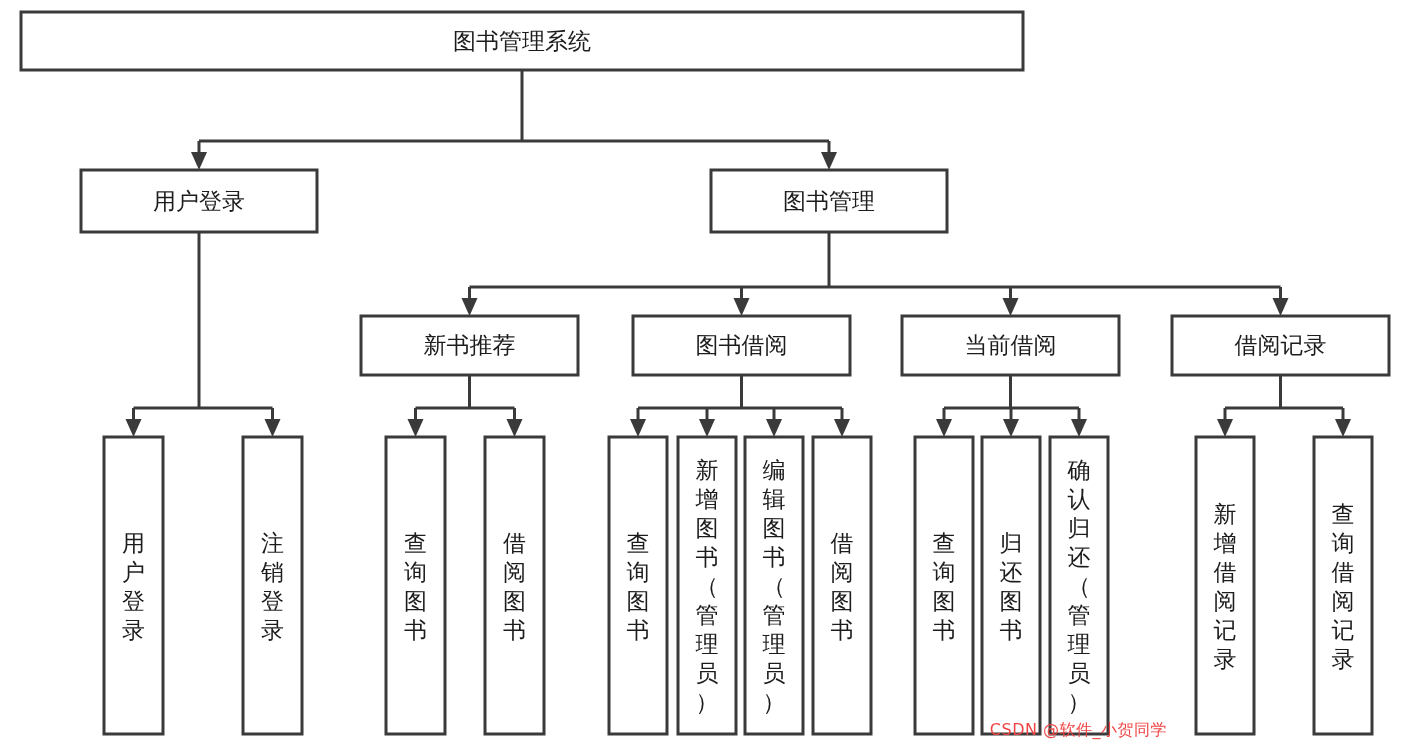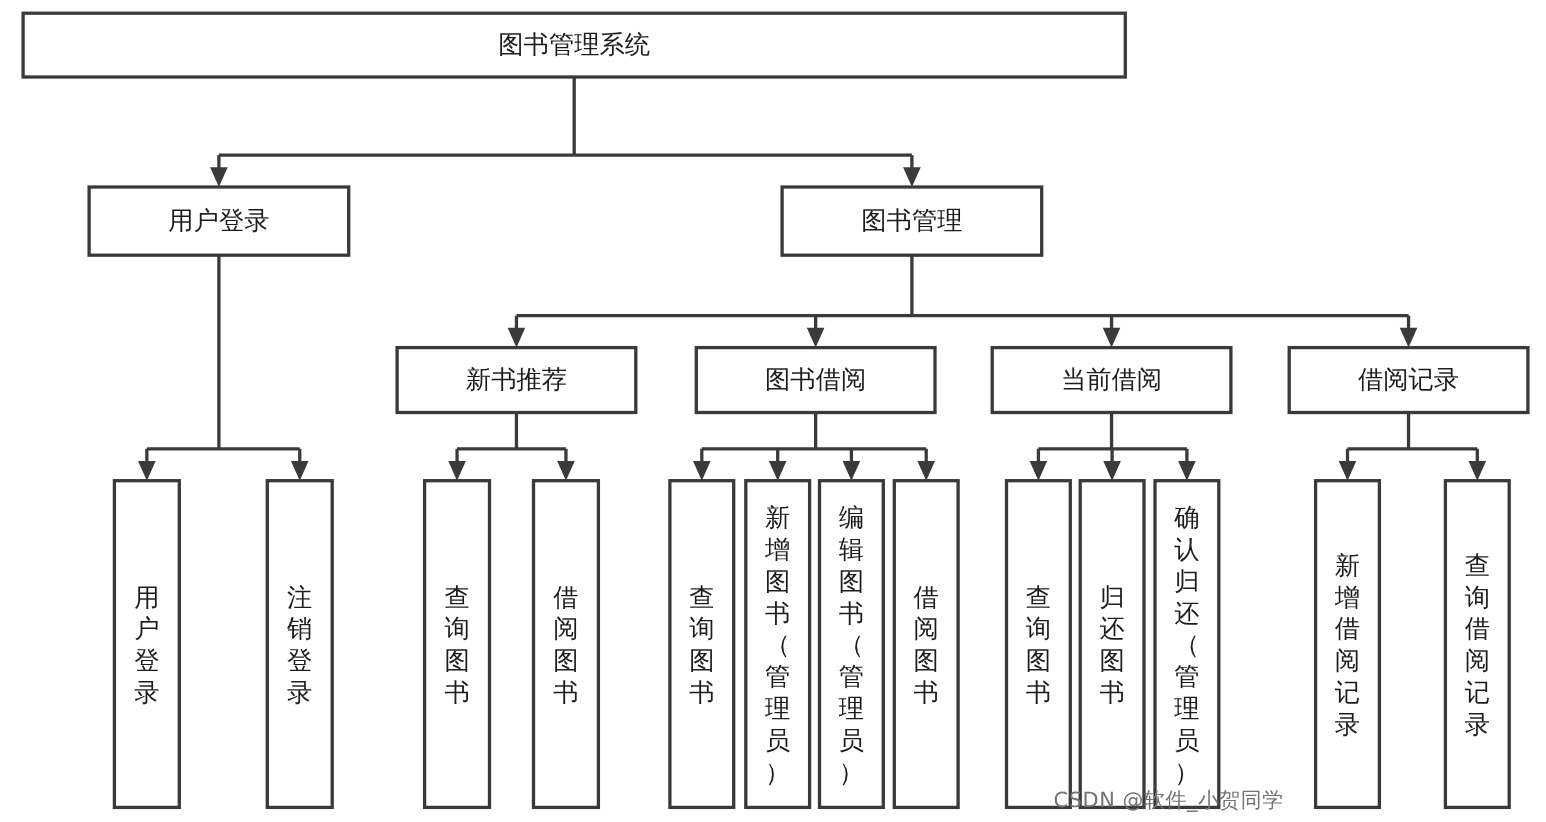--- a/index.html
+++ b/index.html
@@ -54,22 +54,22 @@
     font-family: "DejaVu Sans", "Liberation Sans", sans-serif;
     font-size: 23px;
     fill: #1c1c1c;
     text-anchor: middle;
   }
   .watermark {
     position: absolute;
     right: 8px;
     bottom: 6px;
     font-family: "DejaVu Sans", "Liberation Sans", sans-serif;
-    font-size: 19px;
-    color: #737373;
+    font-size: 16px;
+    color: #ef4444;
     letter-spacing: 0.5px;
     white-space: nowrap;
     pointer-events: none;
     margin-left: 28px;
   }
 </style>
 </head>
 <body>
 
 <div id="diagram-root">

